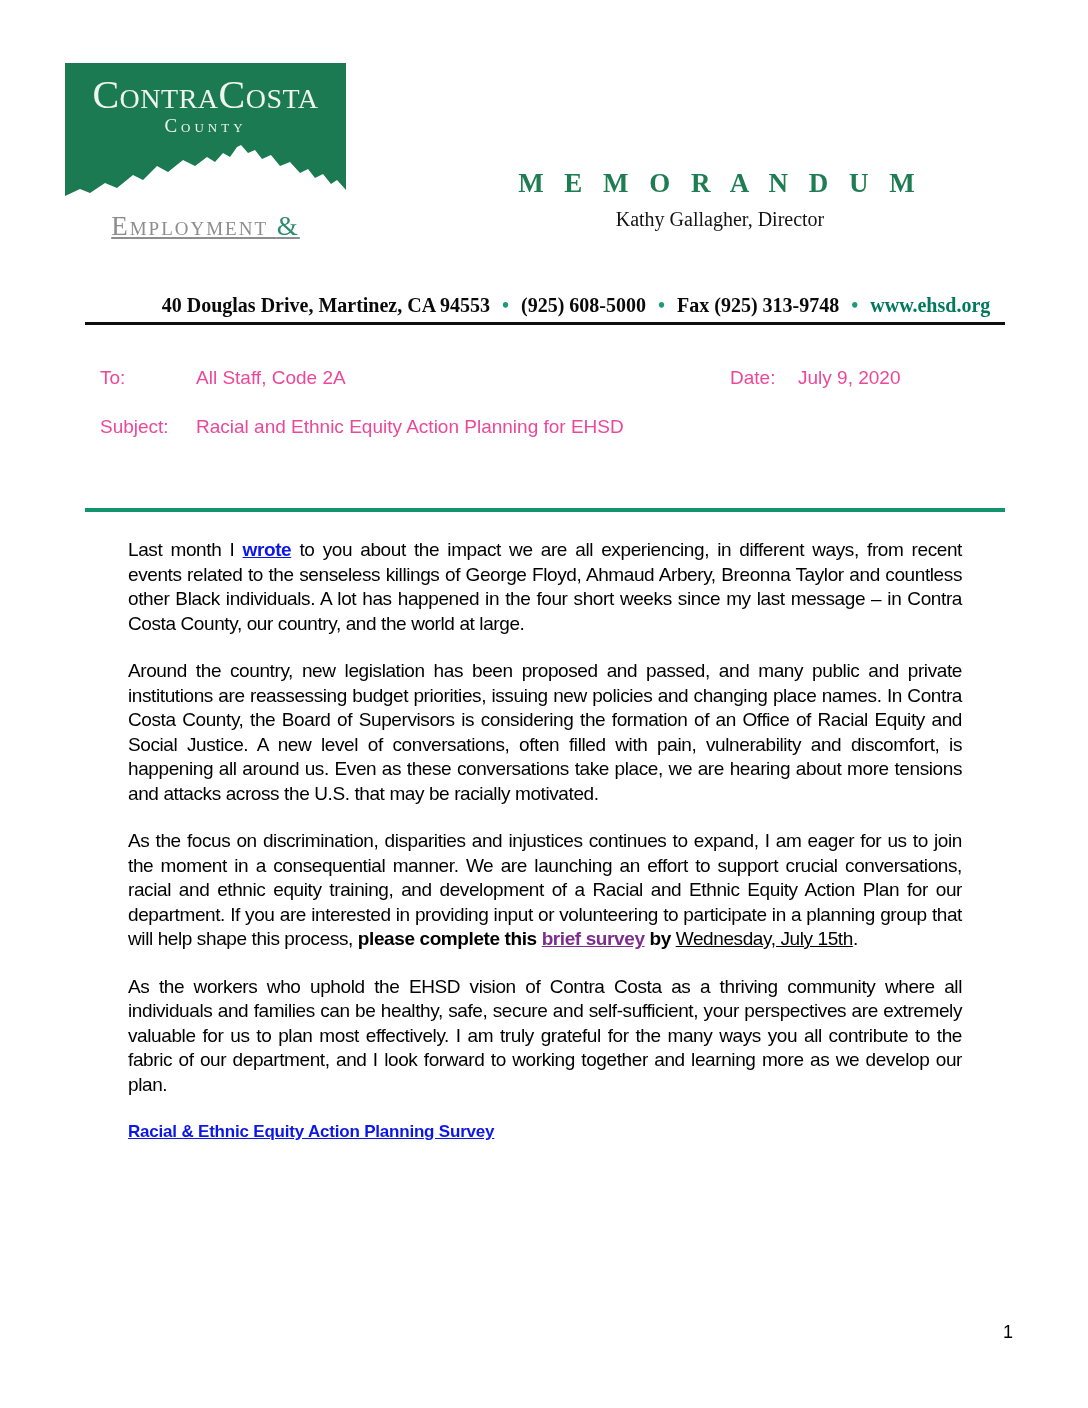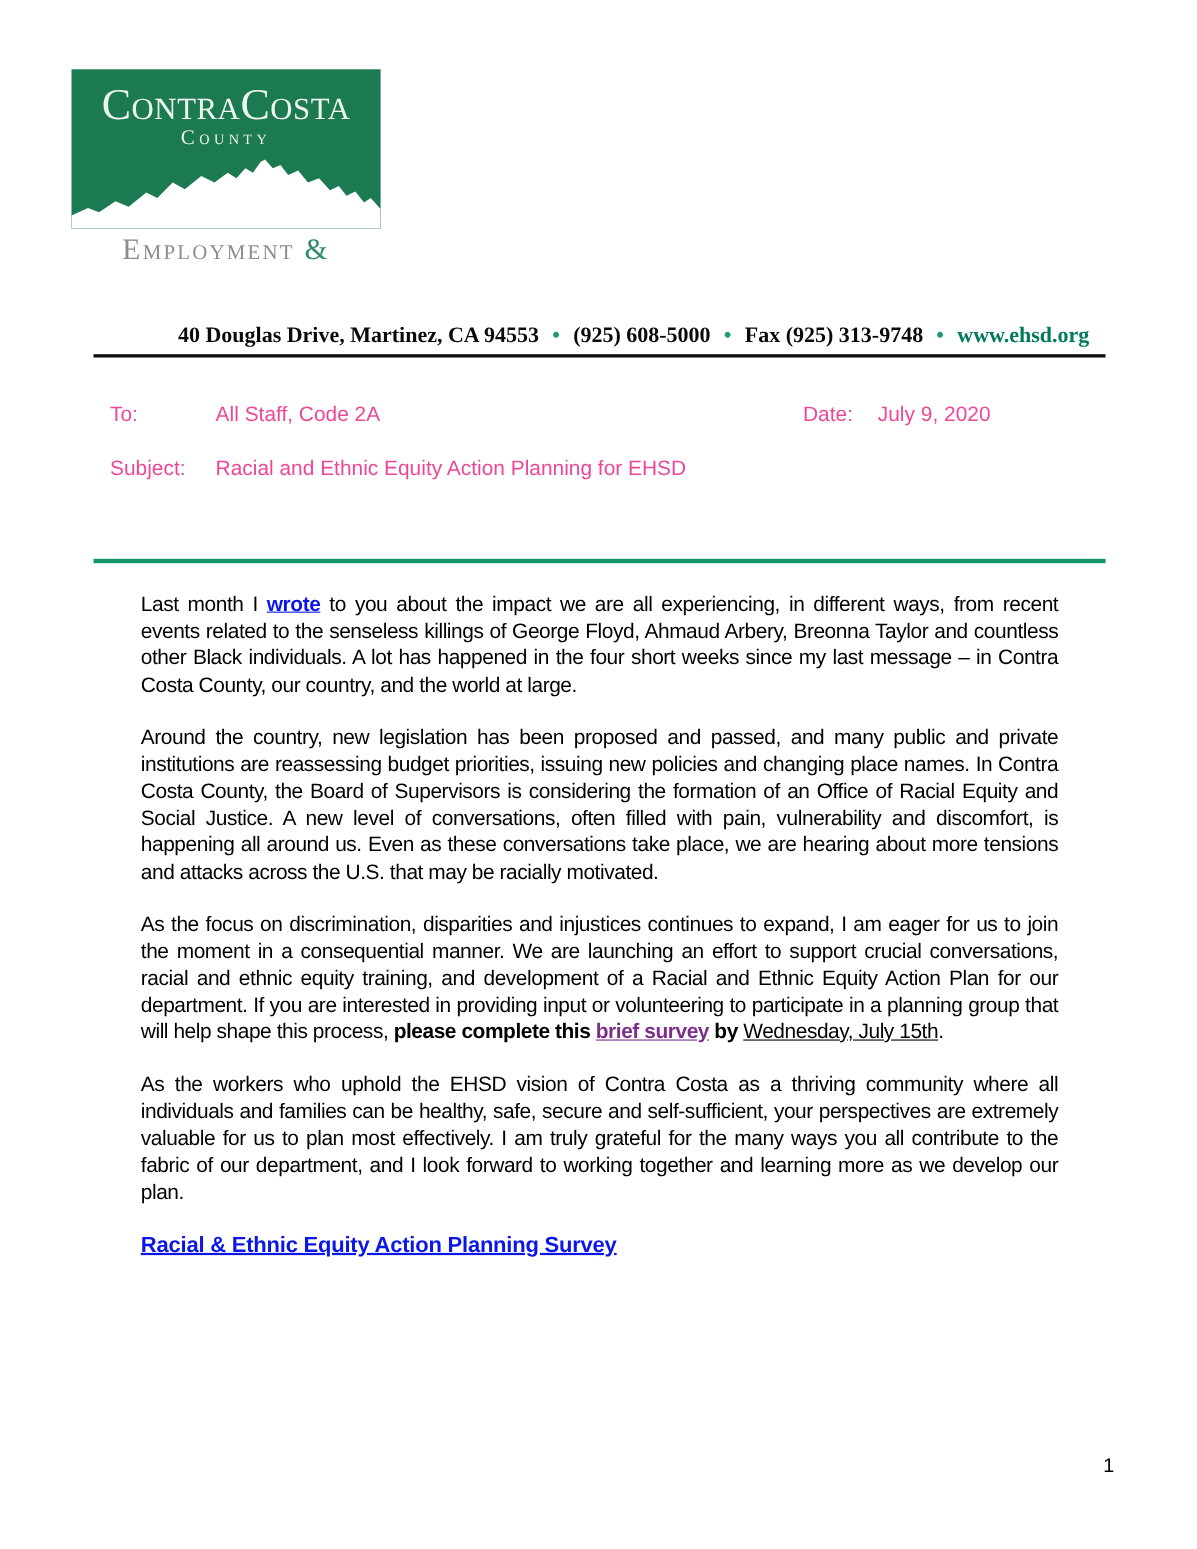--- a/index.html
+++ b/index.html
@@ -17,21 +17,21 @@
     color:#eef5ef; font-size:40px; line-height:1; letter-spacing:0.5px;
   }
   .logo-county {
     position:absolute; top:53px; left:0; width:100%; text-align:center;
     font-family:"Liberation Serif", serif; font-variant:small-caps;
     color:#eef5ef; font-size:19px; line-height:1; letter-spacing:4px;
   }
   .mountain { position:absolute; left:0; bottom:0; width:281px; height:145px; }
   .dept { margin-top:5px; text-align:center; font-family:"Liberation Serif", serif;
           font-variant:small-caps; color:#8d8d8d; line-height:1.02; }
-  .dept1 { font-size:27px; letter-spacing:2px; }
+  .dept1 { font-size:27px; letter-spacing:2px;text-decoration:underline; }
   .dept1 .amp { color:#2e8c6b; }
   .dept2 { font-size:31px; letter-spacing:1px; }
 
   
   .memo-head { position:absolute; left:470px; top:168px; width:500px; text-align:center; }
   .memo-title {
     font-family:"Liberation Serif", serif; font-weight:bold; color:#1e7d52;
     font-size:27px; letter-spacing:7px; white-space:nowrap;
   }
   .director { font-family:"Liberation Serif", serif; font-size:20px; color:#141414; margin-top:9px; }
@@ -60,21 +60,21 @@
   .body-text {
     position:absolute; top:538px; left:128px; width:834px;
     font-size:19px; line-height:24.5px; text-align:justify; color:#000;
     letter-spacing:-0.4px;
   }
   .body-text p { margin:0 0 23px 0; }
   a.link-blue { color:#0b16e8; font-weight:bold; text-decoration:underline; cursor:pointer; }
   a.link-visited { color:#7d2e8d; font-weight:bold; text-decoration:underline; cursor:pointer; }
   .b { font-weight:bold; }
   .u { text-decoration:underline; }
-  .survey-line { margin-top:31px; font-size:20px; letter-spacing:-0.2px; }
+  .survey-line { margin-top:31px; font-size:17px; letter-spacing:-0.2px; }
 
   .pageno { position:absolute; left:1003px; top:1322px; font-size:18px; color:#000; }
 </style>
 </head>
 <body>
 
 <div class="page">
 
   <div class="logo">
     <div class="logo-box">
@@ -84,20 +84,24 @@
       <div class="logo-title">ContraCosta</div>
       <div class="logo-county">County</div>
     </div>
     <div class="dept">
       <div class="dept1">
         <span>Employment </span><span class="amp">&amp;</span>
       </div>
     </div>
   </div>
 
+  <div class="memo-head">
+    <div class="memo-title">M E M O R A N D U M</div>
+    <div class="director">Kathy Gallagher, Director</div>
+  </div>
 
   <div class="address-line">
     <span>40 Douglas Drive, Martinez, CA 94553</span>
     <span class="dot">•</span>
     <span>(925) 608-5000</span>
     <span class="dot">•</span>
     <span>Fax (925) 313-9748</span>
     <span class="dot">•</span>
     <a class="web" href="#">www.ehsd.org</a>
   </div>

